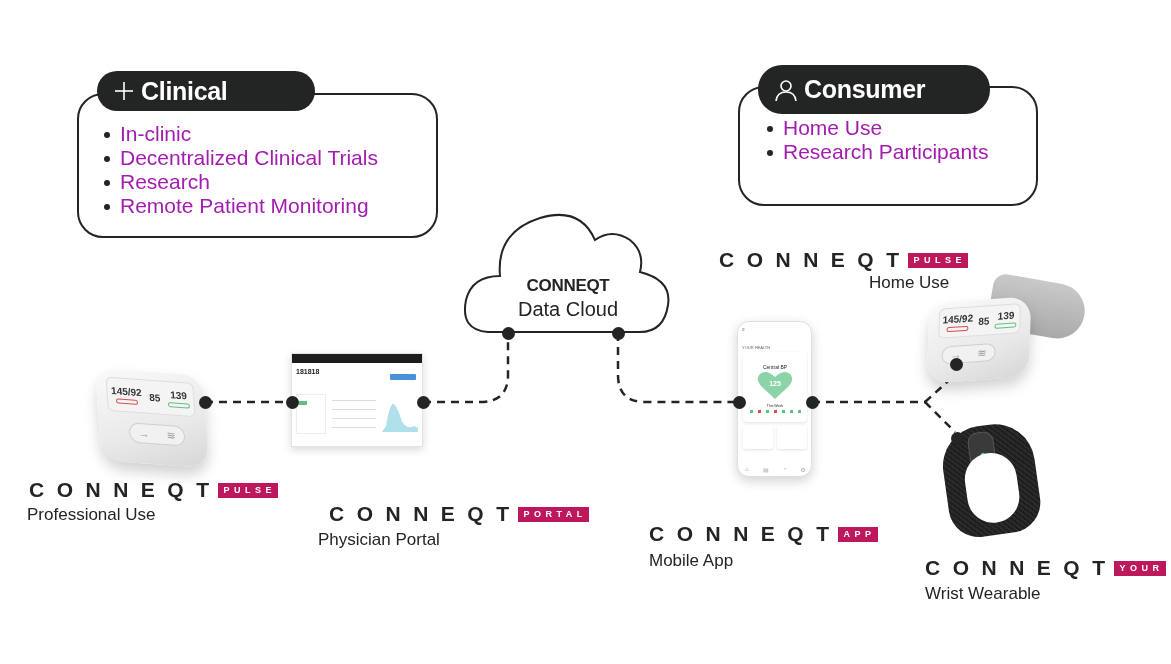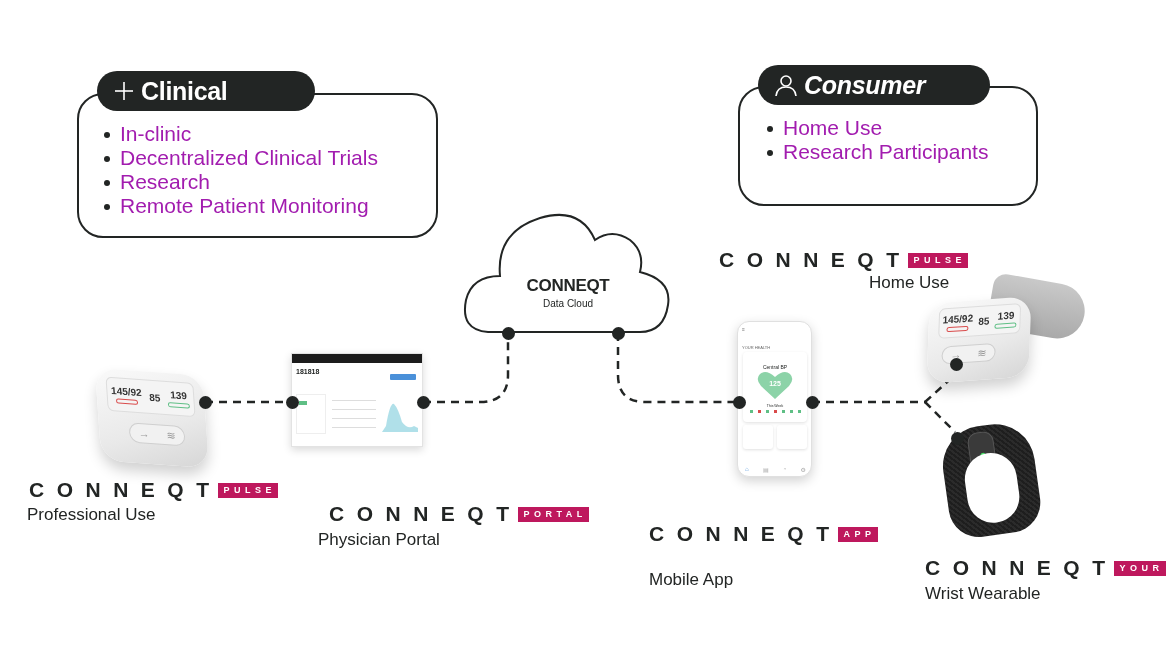--- a/index.html
+++ b/index.html
@@ -20,21 +20,21 @@
   .cat-list { position: absolute; list-style: none; font-size: 21px; line-height: 24px; color: #a21caf; }
   .cat-list li { position: relative; padding-left: 18px; }
   .cat-list li::before {
     content: ""; position: absolute; left: 2px; top: 10px; width: 6px; height: 6px;
     border-radius: 50%; background: #222524;
   }
 
   
   .cloud-text { position: absolute; text-align: center; width: 140px; }
   .cloud-title { font-weight: bold; font-size: 17px; letter-spacing: -0.3px; }
-  .cloud-sub { font-size: 10px; margin-top: 2px; }
+  .cloud-sub { font-size: 20px; margin-top: 2px; }
 
   
   .brand { position: absolute; display: flex; align-items: center; }
   .brand-word {
     font-family: "Liberation Sans", sans-serif; font-weight: bold; font-size: 21px;
     letter-spacing: 12.5px; color: #222524;
   }
   .brand-tag {
     background: #be185d; color: #fff; font-weight: bold; font-size: 9px;
     letter-spacing: 4.5px; padding: 2px 2px 2px 6px; height: 15px; line-height: 11px;
@@ -107,21 +107,21 @@
   <span data-bind="categories.clinical.title">Clinical</span>
 </div>
 <ul class="cat-list" style="left:102px; top:122px;">
   <li data-bind="categories.clinical.items.0">In-clinic</li>
   <li data-bind="categories.clinical.items.1">Decentralized Clinical Trials</li>
   <li data-bind="categories.clinical.items.2">Research</li>
   <li data-bind="categories.clinical.items.3">Remote Patient Monitoring</li>
 </ul>
 
 <div class="cat-box" style="left:738px; top:86px; width:300px; height:120px;"></div>
-<div class="cat-pill" style="left:758px; top:65px; height:40px; width:232px;font-style:italic;">
+<div class="cat-pill" style="left:758px; top:65px; height:49px; width:232px;">
   <svg width="24" height="24" viewBox="0 0 24 24">
     <circle cx="12" cy="8" r="5" fill="none" stroke="#fff" stroke-width="1.6"></circle>
     <path d="M2 23 Q3 14 12 14 Q21 14 22 23" fill="none" stroke="#fff" stroke-width="1.6"></path>
   </svg>
   <span data-bind="categories.consumer.title">Consumer</span>
 </div>
 <ul class="cat-list" style="left:765px; top:116px;">
   <li data-bind="categories.consumer.items.0">Home Use</li>
   <li data-bind="categories.consumer.items.2" style="list-style:none;">Research Participants</li>
 </ul>
@@ -248,21 +248,21 @@
 <div class="brand" style="left:329px; top:502px;">
   <span class="brand-word" data-bind="products.portal.brand">CONNEQT</span>
   <span class="brand-tag" data-bind="products.portal.tag">PORTAL</span>
 </div>
 <div class="caption" data-bind="products.portal.caption" style="left:318px; top:530px;">Physician Portal</div>
 
 <div class="brand" style="left:649px; top:522px;">
   <span class="brand-word" data-bind="products.app.brand">CONNEQT</span>
   <span class="brand-tag" data-bind="products.app.tag">APP</span>
 </div>
-<div class="caption" data-bind="products.app.caption" style="left:649px; top:570px;">Mobile App</div>
+<div class="caption" data-bind="products.app.caption" style="left:649px; top:551px;">Mobile App</div>
 
 <div class="brand" style="left:719px; top:248px;">
   <span class="brand-word" data-bind="products.pulse_home.brand">CONNEQT</span>
   <span class="brand-tag" data-bind="products.pulse_home.tag">PULSE</span>
 </div>
 <div class="caption" data-bind="products.pulse_home.caption" style="left:869px; top:273px;">Home Use</div>
 
 <div class="brand" style="left:925px; top:556px;">
   <span class="brand-word" data-bind="products.band.brand">CONNEQT</span>
   <span class="brand-tag" data-bind="products.band.tag">YOUR</span>

